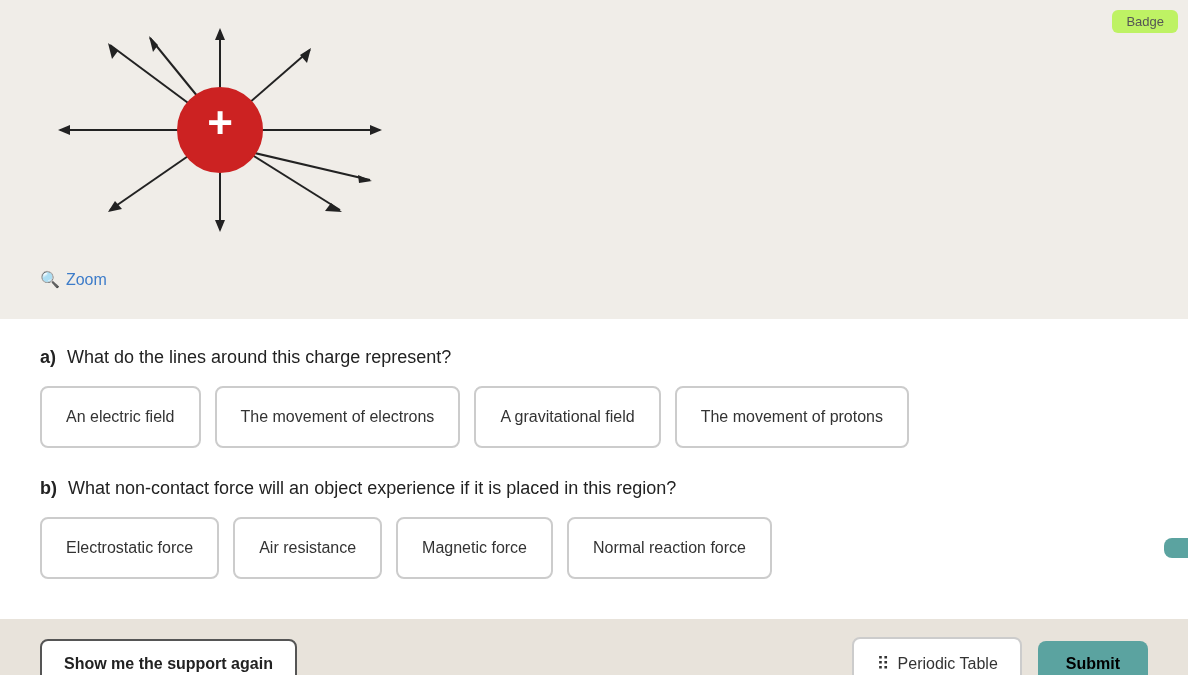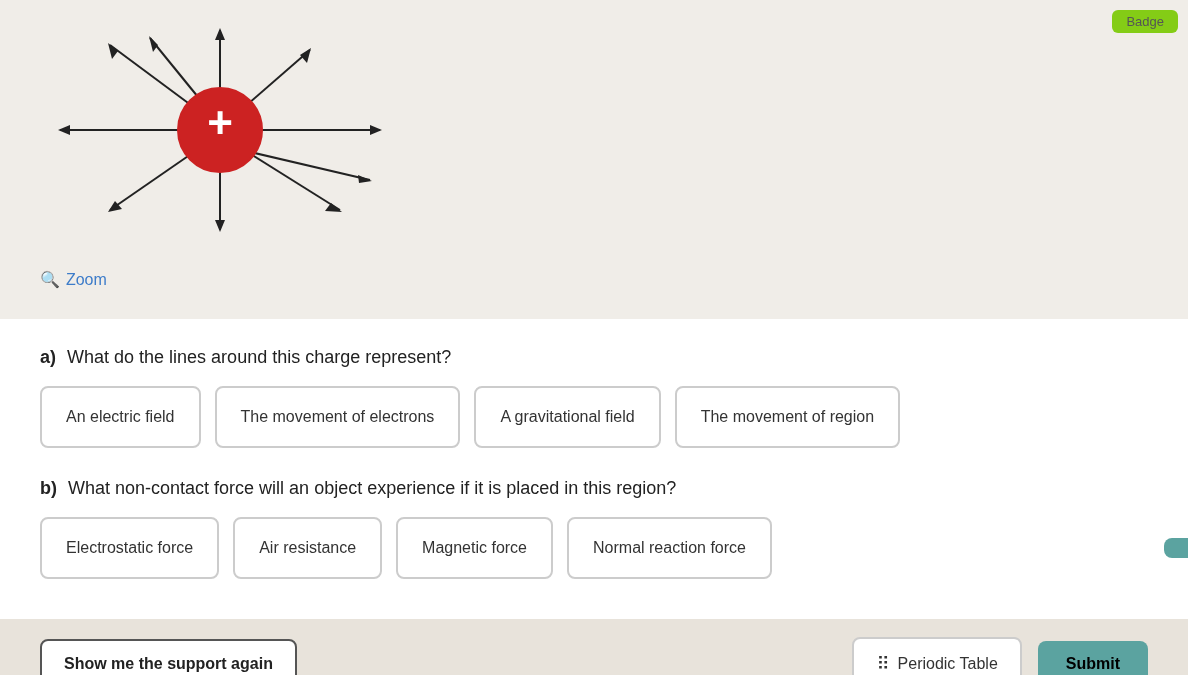--- a/index.html
+++ b/index.html
@@ -161,21 +161,21 @@
     .questions-container {
       background: #fff;
       padding: 28px 40px 100px 40px;
     }
   </style>
 </head>
 <body>
 
 <div class="page-wrapper">
 
-  <div class="top-right-badge" style="position:fixed; top:10px; right:10px; background:#84cc16; border-radius:6px; padding:4px 14px; font-size:13px; color:#555; z-index:100;">Badge</div>
+  <div class="top-right-badge" style="position:fixed; top:10px; right:10px; background:#bef264; border-radius:6px; padding:4px 14px; font-size:13px; color:#555; z-index:100;">Badge</div>
 
   <div class="top-section">
 
     <div class="diagram-area">
       <div class="charge-diagram">
         <svg class="diagram-svg" viewBox="0 0 380 220">
 
           <line x1="180" y1="90" x2="180" y2="10" stroke="#222" stroke-width="2"></line>
           <polygon points="180,8 175,20 185,20" fill="#222"></polygon>
 
@@ -222,21 +222,21 @@
 
     <div class="question">
       <span class="question-label">a)</span>
       <span>What do the lines around this charge represent?</span>
     </div>
 
     <div class="options-row">
       <button class="option-btn">An electric field</button>
       <button class="option-btn">The movement of electrons</button>
       <button class="option-btn">A gravitational field</button>
-      <button class="option-btn">The movement of region</button>
+      <button class="option-btn">The movement of protons</button>
     </div>
 
     <div class="question">
       <span class="question-label">b)</span>
       <span>What non-contact force will an object experience if it is placed in this region?</span>
     </div>
 
     <div class="options-row" style="position:relative;">
       <button class="option-btn">Electrostatic force</button>
       <button class="option-btn">Air resistance</button>

